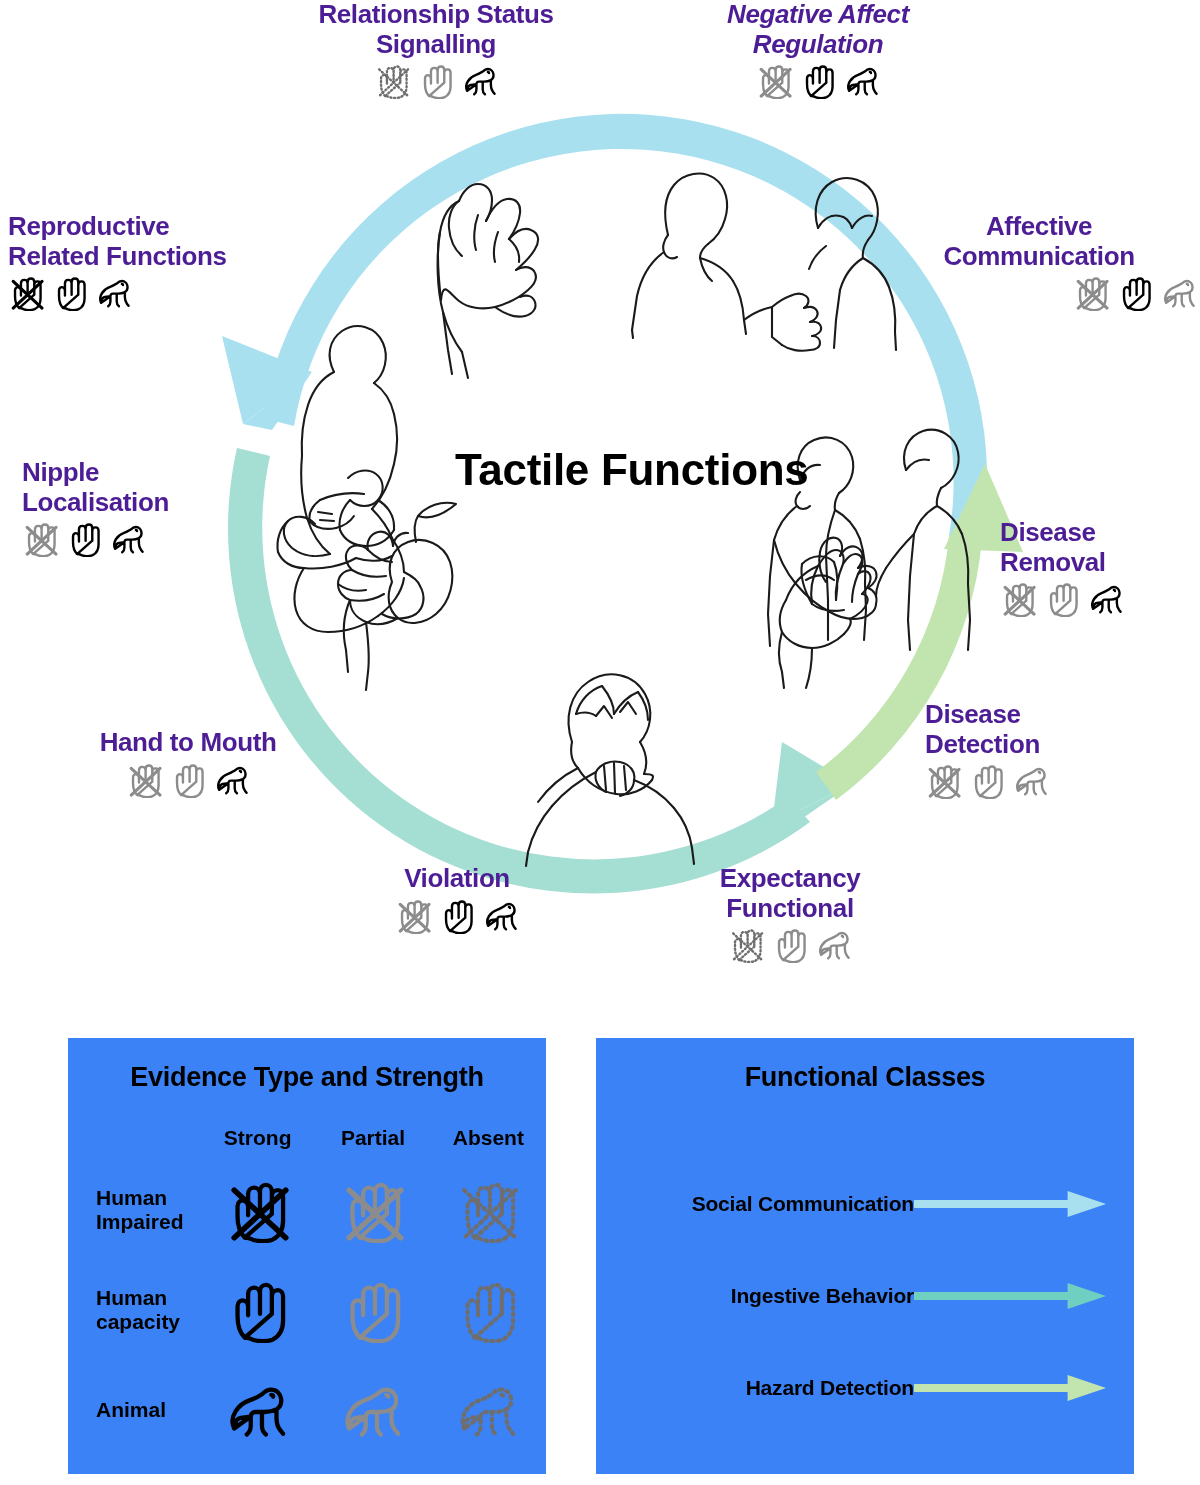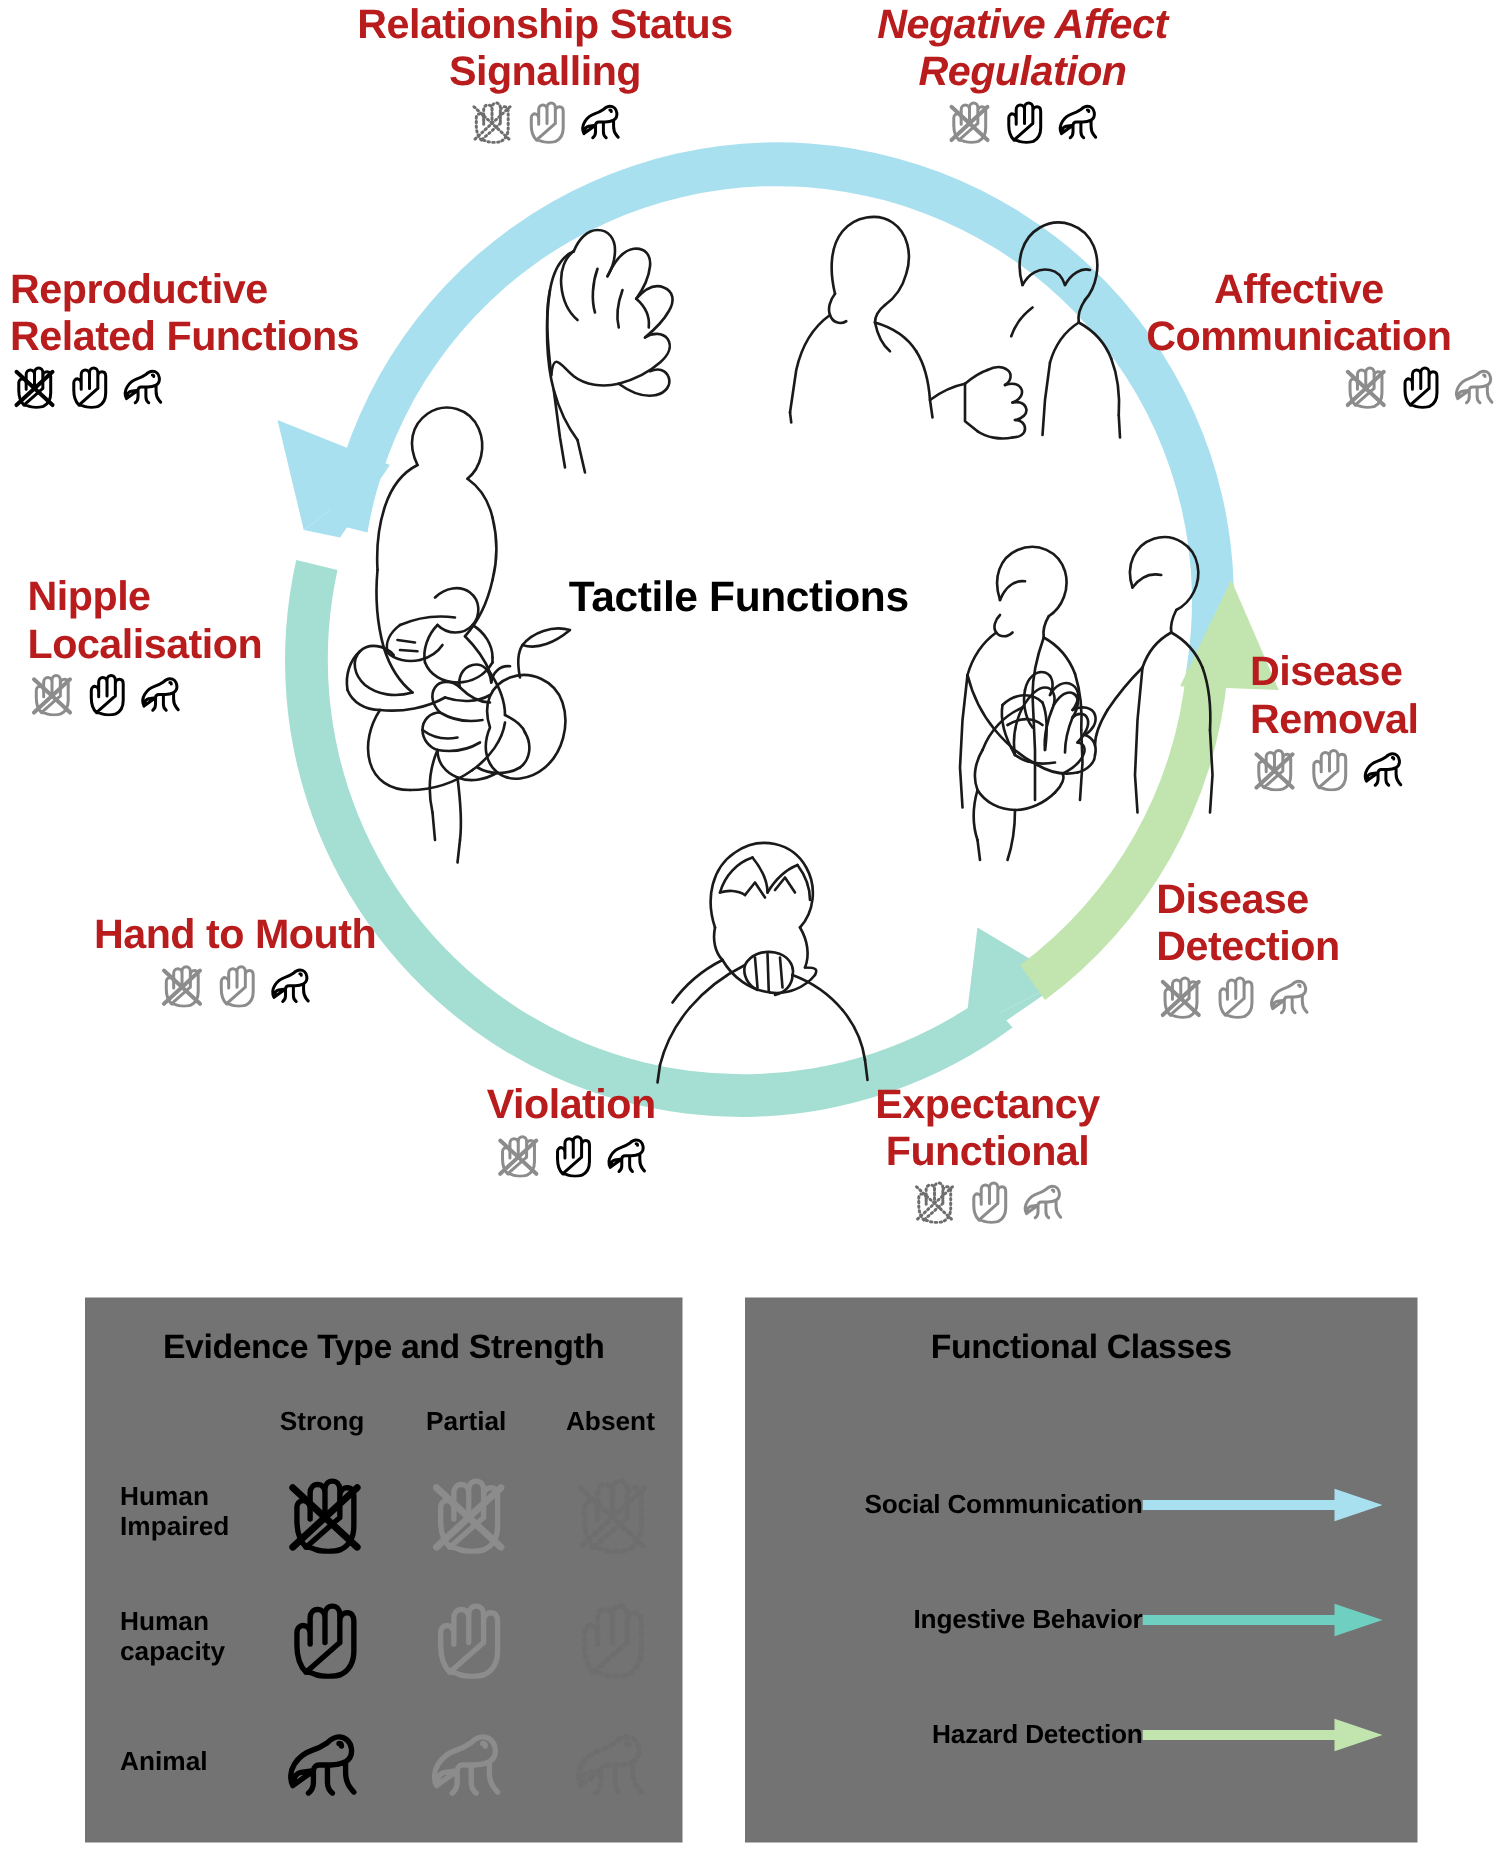--- a/index.html
+++ b/index.html
@@ -11,43 +11,43 @@
   }
   #figure { position: relative; width: 1200px; height: 1485px; }
 
   
   #circle-region { position: absolute; left: 0; top: 0; width: 1200px; height: 1020px; }
   #ring-svg { position: absolute; left: 0; top: 0; }
   #art-svg  { position: absolute; left: 0; top: 0; }
 
   .center-title {
     position: absolute;
-    left: 455px; top: 459px;
-    font-size: 34px; font-weight: bold; color: #000;
+    left: 455px; top: 445px;
+    font-size: 44px; font-weight: bold; color: #000;
     white-space: nowrap; letter-spacing: -0.3px;
   }
 
   
   .node { position: absolute; }
   .node-label {
-    font-size: 33px; font-weight: bold; color: #b91c1c;
+    font-size: 26px; font-weight: bold; color: #4c1d95;
     line-height: 1.14; white-space: pre-line; letter-spacing: -0.4px;
   }
   .node.ta-center { text-align: center; }
   .node.ta-left   { text-align: left; }
   .node.ta-right  { text-align: center; }
 
   .ev-row { display: flex; gap: 7px; margin-top: 3px; align-items: flex-end; }
   .node.ta-center .ev-row { justify-content: center; }
   .node.ta-left   .ev-row { justify-content: flex-start; }
   .node.ta-right  .ev-row { justify-content: flex-end; }
   .ev-icon { width: 37px; height: 37px; display: block; }
 
   
-  .panel { position: absolute; background: #737373; }
+  .panel { position: absolute; background: #3b82f6; }
   #panel-evidence  { left: 68px;  top: 1038px; width: 478px; height: 436px; }
   #panel-classes   { left: 596px; top: 1038px; width: 538px; height: 436px; }
   .panel-title {
     text-align: center; font-size: 27px; font-weight: bold; color: #000;
     margin-top: 24px; letter-spacing: -0.3px;
   }
 
   
   #evidence-grid {
     position: absolute; left: 0; top: 78px; width: 478px;

